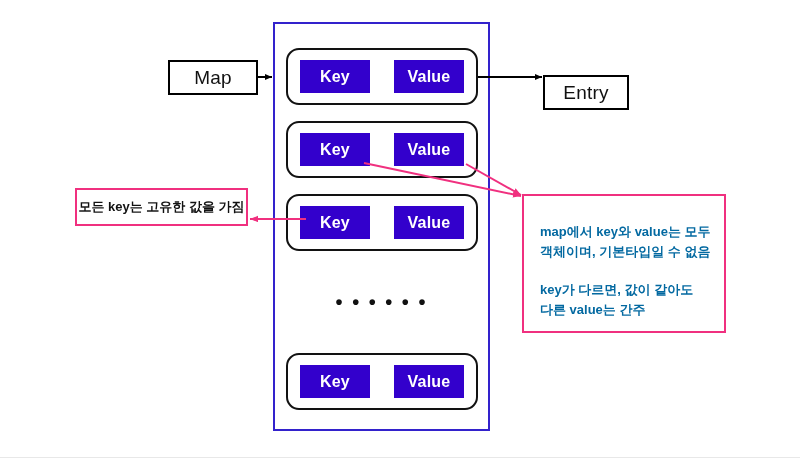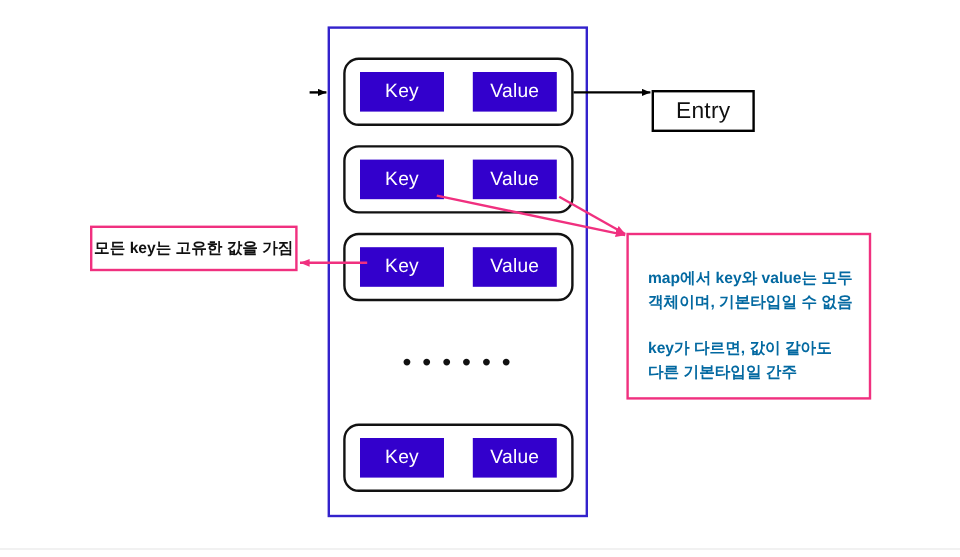--- a/index.html
+++ b/index.html
@@ -69,21 +69,21 @@
     justify-content: space-between;
     padding: 0 12px;
   }
   .kv {
     box-sizing: border-box;
     width: 70px;
     height: 33px;
     background: #3300cc;
     color: #ffffff;
     font-size: 16px;
-    font-weight: normal;
+    font-weight: bold;
     display: flex;
     align-items: center;
     justify-content: center;
     letter-spacing: 0.2px;
   }
   #entry-row-0 { top: 48px; }
   #entry-row-1 { top: 121px; }
   #entry-row-2 { top: 194px; }
   #entry-row-3 { top: 353px; }
 
@@ -144,20 +144,23 @@
     width: 800px;
     height: 464px;
     pointer-events: none;
   }
 </style>
 </head>
 <body>
 
 <div id="canvas">
 
+  <div id="map-box" class="plain-box">
+    <span>Map</span>
+  </div>
 
   <div id="entry-box" class="plain-box">
     <span>Entry</span>
   </div>
 
   <div id="map-container"></div>
 
   <div id="entry-row-0" class="entry-row">
     <div class="kv">Key</div>
     <div class="kv">Value</div>
@@ -179,21 +182,21 @@
 
   <div id="note-left" class="pink-box">
     <span>모든 key는 고유한 값을 가짐</span>
   </div>
 
   <div id="note-right" class="pink-box">
     <p>map에서 key와 value는 모두
 객체이며, 기본타입일 수 없음</p>
     <div class="para-gap"></div>
     <p>key가 다르면, 값이 같아도
-다른 기본타입일 간주</p>
+다른 value는 간주</p>
   </div>
 
   <svg id="connectors" viewBox="0 0 800 464">
     <defs>
       <marker id="arrow-black" markerWidth="8" markerHeight="8" refX="7" refY="3" orient="auto" markerUnits="userSpaceOnUse">
         <path d="M0,0 L7,3 L0,6 z" fill="#000000"></path>
       </marker>
       <marker id="arrow-pink" markerWidth="9" markerHeight="9" refX="8" refY="3.2" orient="auto" markerUnits="userSpaceOnUse">
         <path d="M0,0 L8,3.2 L0,6.4 z" fill="#f0307f"></path>
       </marker>

